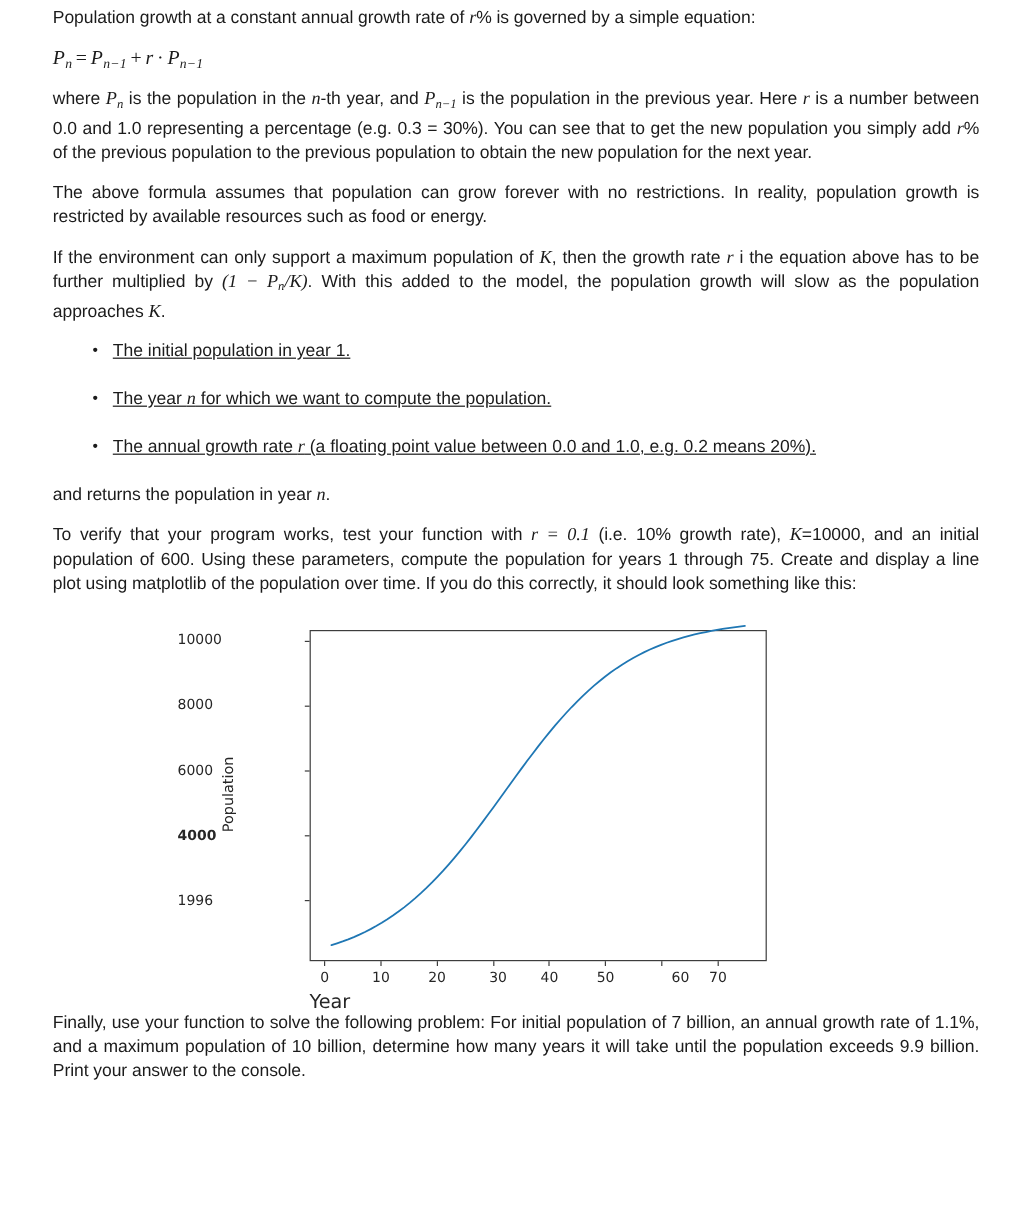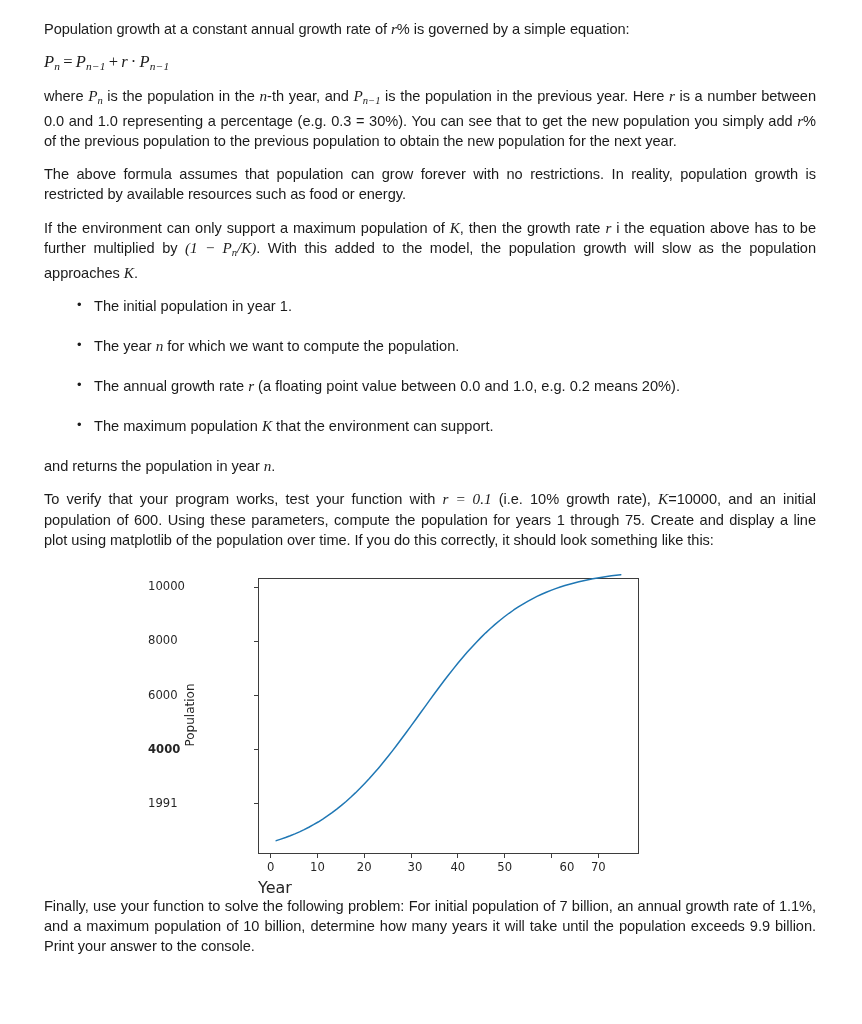--- a/index.html
+++ b/index.html
@@ -22,21 +22,21 @@
     padding: 0 46px 0 44px;
   }
   p.para {
     font-size: 14.6px;
     line-height: 20.2px;
     margin: 0 0 13px 0;
     text-align: justify;
     text-align-last: left;
     letter-spacing: -0.05px;
   }
-  p.para.first { padding-top: 19px; }
+  p.para.first { padding-top: 5px; }
   .math {
     font-family: "Liberation Serif", "DejaVu Serif", serif;
     font-style: italic;
     font-size: 15.2px;
   }
   .math .sub {
     font-size: 10.6px;
     vertical-align: -0.28em;
     font-style: italic;
   }
@@ -59,20 +59,21 @@
   ul.params {
     margin: 4px 0 10px 0;
     padding-left: 50px;
     list-style: none;
   }
   ul.params li {
     font-size: 14.6px;
     line-height: 20px;
     margin: 0 0 20px 0;
     position: relative;
+    text-decoration: underline;
   }
   ul.params li:before {
     content: "\2022";
     position: absolute;
     left: -17px;
     top: -1px;
     font-size: 13px;
   }
 
   
@@ -162,37 +163,36 @@
 
   <p class="para">The above formula assumes that population can grow forever with no restrictions.  In reality, population growth is restricted by available resources such as food or energy.</p>
 
   <p class="para"><span>If the environment can only support a maximum population of </span><span class="math">K</span><span>, then the growth rate </span><span class="math">r</span><span> i the equation above has to be further multiplied by </span><span class="math"><span>(1 − P</span><span class="sub">n</span><span>/K)</span></span><span>. With this added to the model, the population growth will slow as the population approaches </span><span class="math">K</span><span>.</span></p>
 
 
   <ul class="params">
     <li><span>The initial population in year 1.</span><span class="math"></span><span></span></li>
     <li><span>The year </span><span class="math">n</span><span> for which we want to compute the population.</span></li>
     <li><span>The annual growth rate </span><span class="math">r</span><span> (a floating point value between 0.0 and 1.0, e.g. 0.2 means 20%).</span></li>
-    <li><span>The maximum population </span><span class="math">K</span><span> that the environment can support.</span></li>
   </ul>
 
   <p class="para"><span>and returns the population in year </span><span class="math">n</span><span>.</span></p>
 
   <p class="para"><span>To verify that your program works, test your function with </span><span class="math">r = 0.1</span><span> (i.e. 10% growth rate), </span><span class="math">K</span><span>=10000, and an initial population of 600. Using these parameters, compute the population for years 1 through 75. Create and display a line plot using matplotlib of the population over time. If you do this correctly, it should look something like this:</span></p>
 
   <div class="figure">
     <div class="fig-inner">
       <div class="plot-box" id="plotBox">
         <svg class="curve-svg" id="curveSvg" viewBox="0 0 381 276" preserveAspectRatio="none">
           <polyline id="curvePath" fill="none" stroke="#1f77b4" stroke-width="1.5" stroke-linejoin="round" stroke-linecap="round" points="17.32,263.57 22.00,262.05 26.68,260.43 31.36,258.67 36.04,256.75 40.72,254.70 45.40,252.48 50.08,250.08 54.76,247.51 59.44,244.78 64.12,241.83 68.80,238.70 73.49,235.34 78.17,231.80 82.85,228.04 87.53,224.07 92.21,219.88 96.89,215.47 101.57,210.85 106.25,206.01 110.93,200.99 115.61,195.71 120.29,190.28 124.97,184.63 129.65,178.82 134.33,172.84 139.01,166.71 143.69,160.46 148.37,154.11 153.06,147.70 157.74,141.22 162.42,134.73 167.10,128.24 171.78,121.78 176.46,115.35 181.14,109.02 185.82,102.80 190.50,96.69 195.18,90.75 199.86,84.94 204.54,79.31 209.22,73.88 213.90,68.66 218.58,63.63 223.26,58.82 227.94,54.23 232.63,49.85 237.31,45.71 241.99,41.76 246.67,38.03 251.35,34.52 256.03,31.22 260.71,28.11 265.39,25.22 270.07,22.49 274.75,19.95 279.43,17.57 284.11,15.38 288.79,13.35 293.47,11.46 298.15,9.70 302.83,8.08 307.51,6.60 312.20,5.22 316.88,3.95 321.56,2.76 326.24,1.68 330.92,0.68 335.60,-0.24 340.28,-1.08 344.96,-1.87 349.64,-2.57 354.32,-3.24 359.00,-3.84 363.68,-4.38"></polyline>
         </svg>
       </div>
       <div id="ticksLayer">
           <div class="ytick-mark" style="left: 254px; top: 237.22px;"></div>
-          <div class="ytick-label" style="left: 148px; width: 100px; top: 229.72px;">1991</div>
+          <div class="ytick-label" style="left: 148px; width: 100px; top: 229.72px;">1996</div>
           <div class="ytick-mark" style="left: 254px; top: 183.155px;"></div>
           <div class="ytick-label" style="left: 148px; width: 100px; top: 175.655px; font-weight: bold;">4000</div>
           <div class="ytick-mark" style="left: 254px; top: 129.091px;"></div>
           <div class="ytick-label" style="left: 148px; width: 100px; top: 121.591px;">6000</div>
           <div class="ytick-mark" style="left: 254px; top: 75.026px;"></div>
           <div class="ytick-label" style="left: 148px; width: 100px; top: 67.526px;">8000</div>
           <div class="ytick-mark" style="left: 254px; top: 20.9613px;"></div>
           <div class="ytick-label" style="left: 148px; width: 100px; top: 13.4613px;">10000</div>
           <div class="xtick-mark" style="left: 270.138px; top: 288px;"></div>
           <div class="xtick-label" style="left: 240.638px; width: 60px; top: 294px;">0</div>

